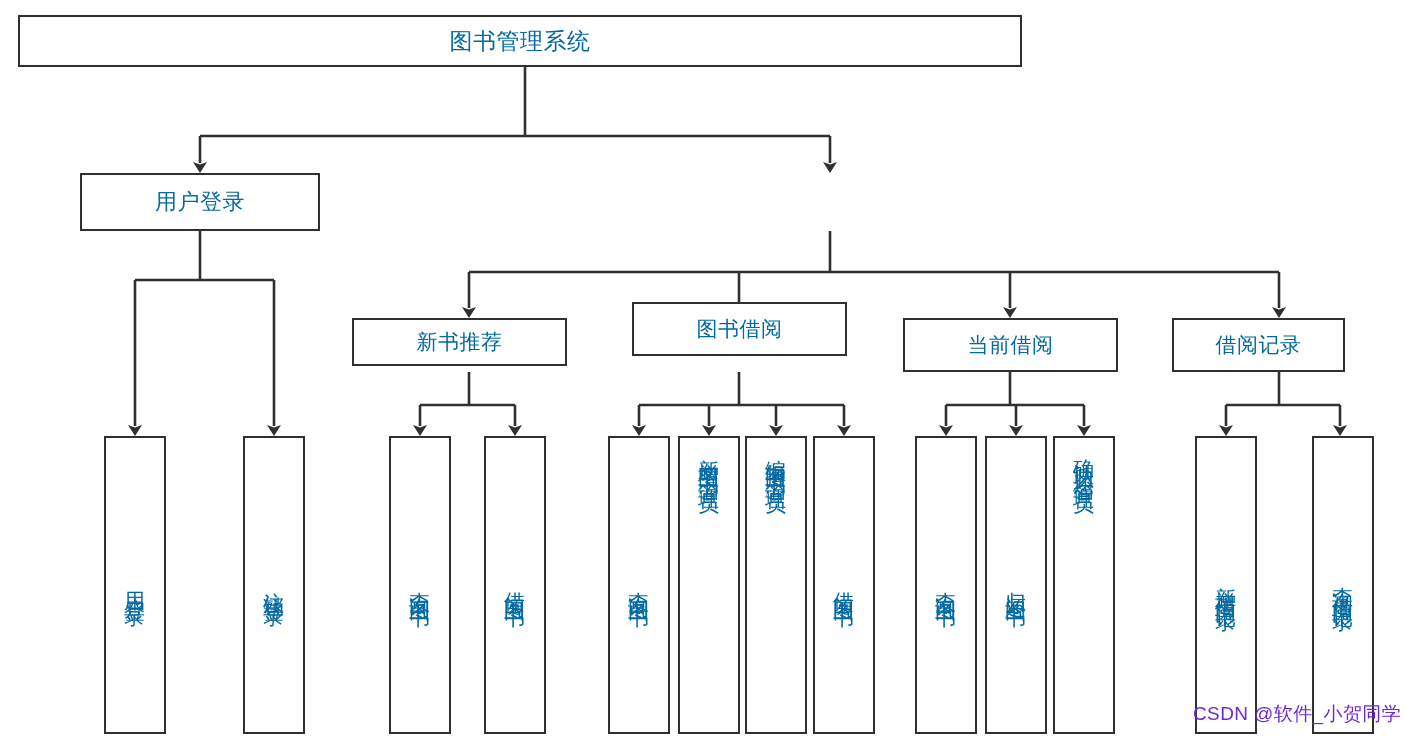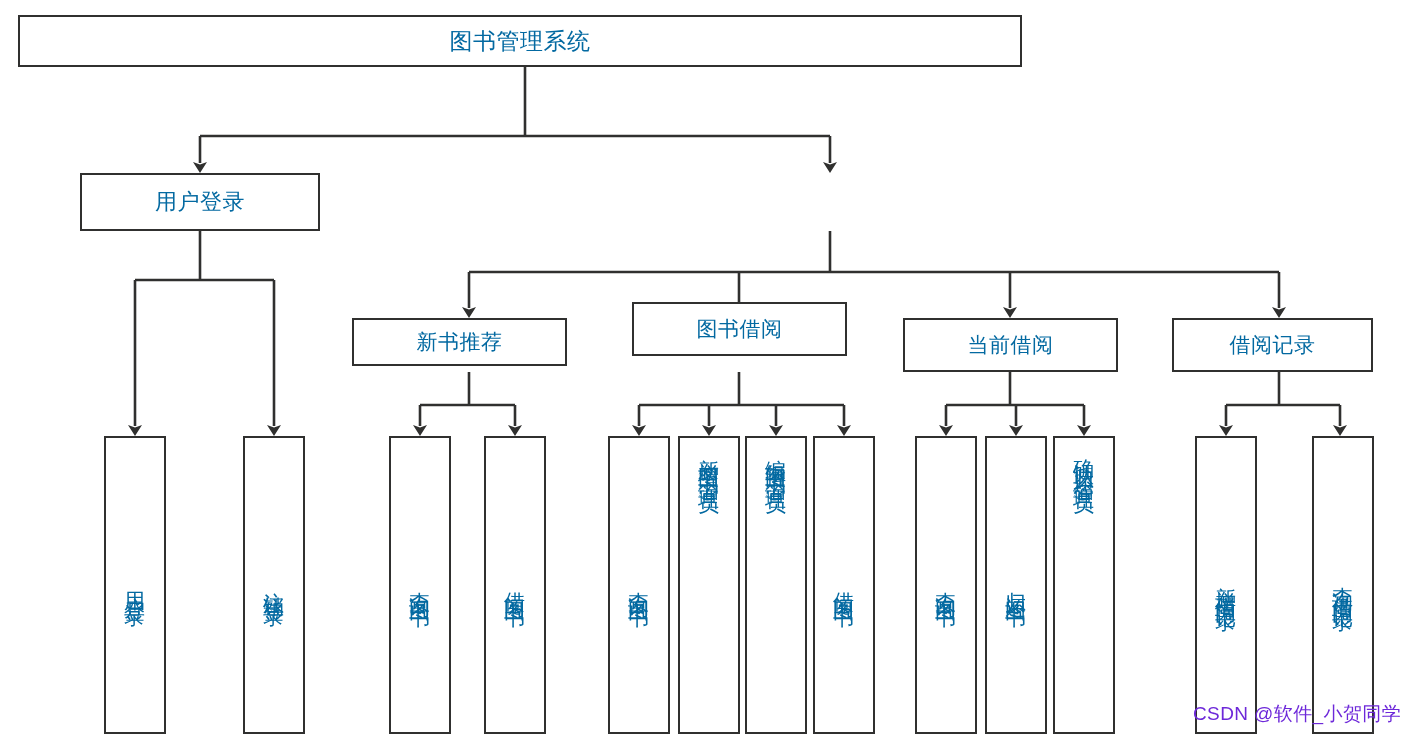--- a/index.html
+++ b/index.html
@@ -132,21 +132,21 @@
 
   <div class="node lvl3" style="left: 352px; top: 318px; width: 215px; height: 48px;">
     <span class="label">新书推荐</span>
   </div>
   <div class="node lvl3" style="left: 632px; top: 302px; width: 215px; height: 54px;">
     <span class="label">图书借阅</span>
   </div>
   <div class="node lvl3" style="left: 903px; top: 318px; width: 215px; height: 54px; text-align: center;">
     <span class="label">当前借阅</span>
   </div>
-  <div class="node lvl3" style="left: 1172px; top: 318px; width: 201px; height: 54px;">
+  <div class="node lvl3" style="left: 1172px; top: 318px; width: 173px; height: 54px;">
     <span class="label">借阅记录</span>
   </div>
 
   <div class="node leaf centered" style="left: 104px; top: 436px; width: 62px; height: 298px;">
     <span class="label">用户登录</span>
   </div>
   <div class="node leaf centered" style="left: 243px; top: 436px; width: 62px; height: 298px;">
     <span class="label">注销登录</span>
   </div>
   <div class="node leaf centered" style="left: 389px; top: 436px; width: 62px; height: 298px;">

